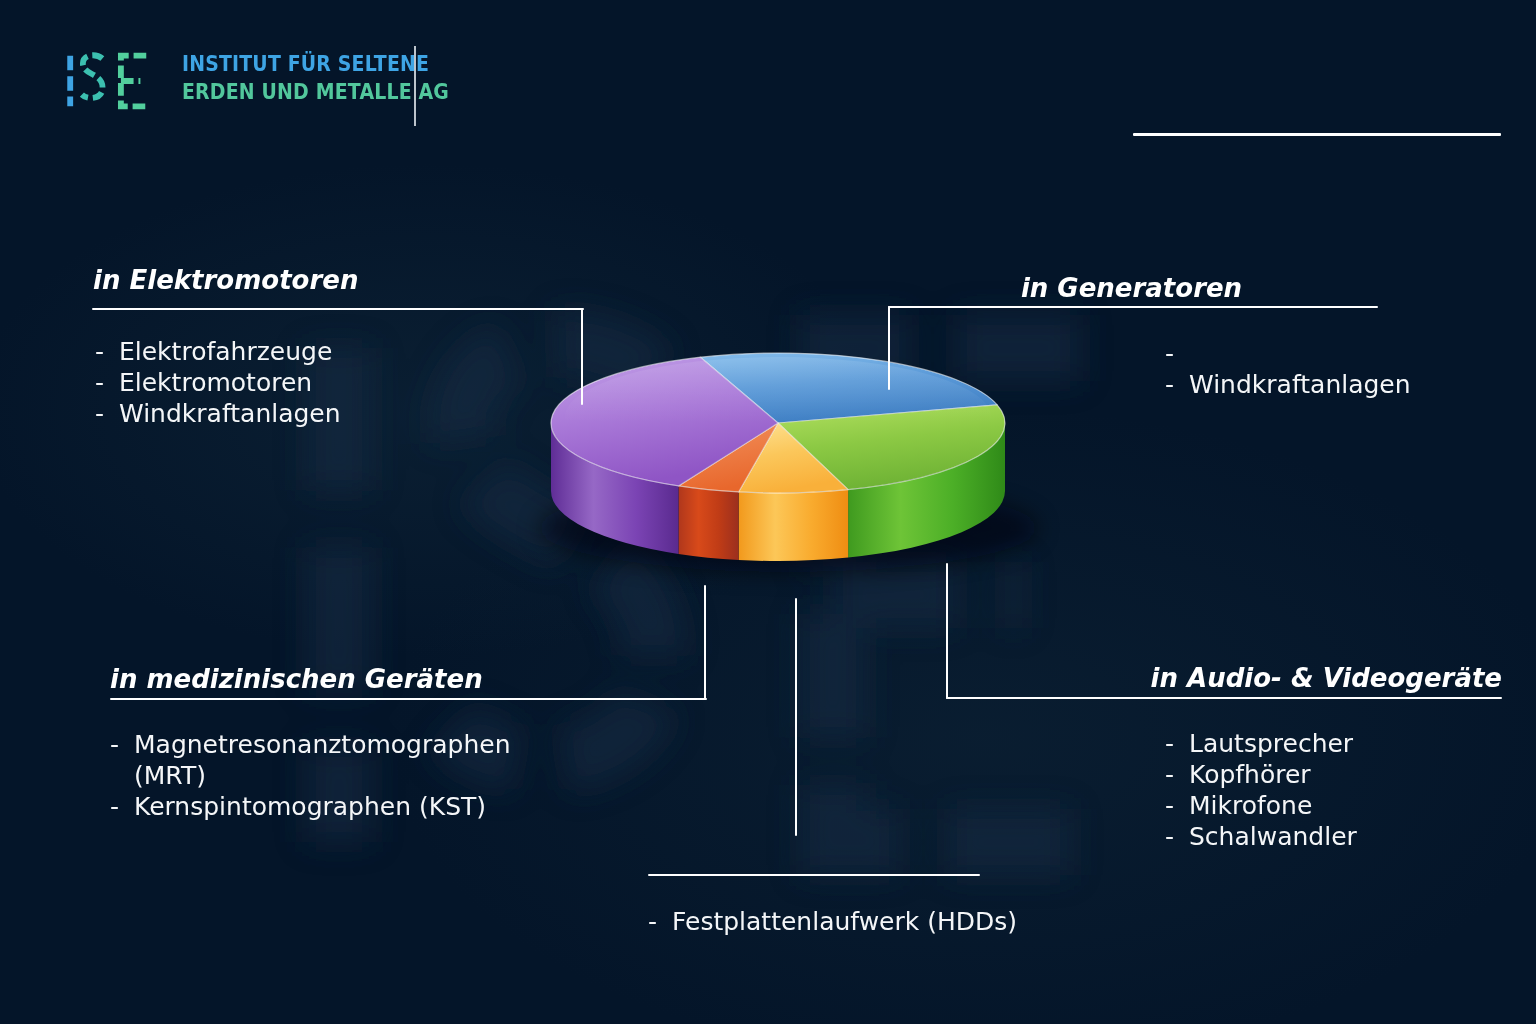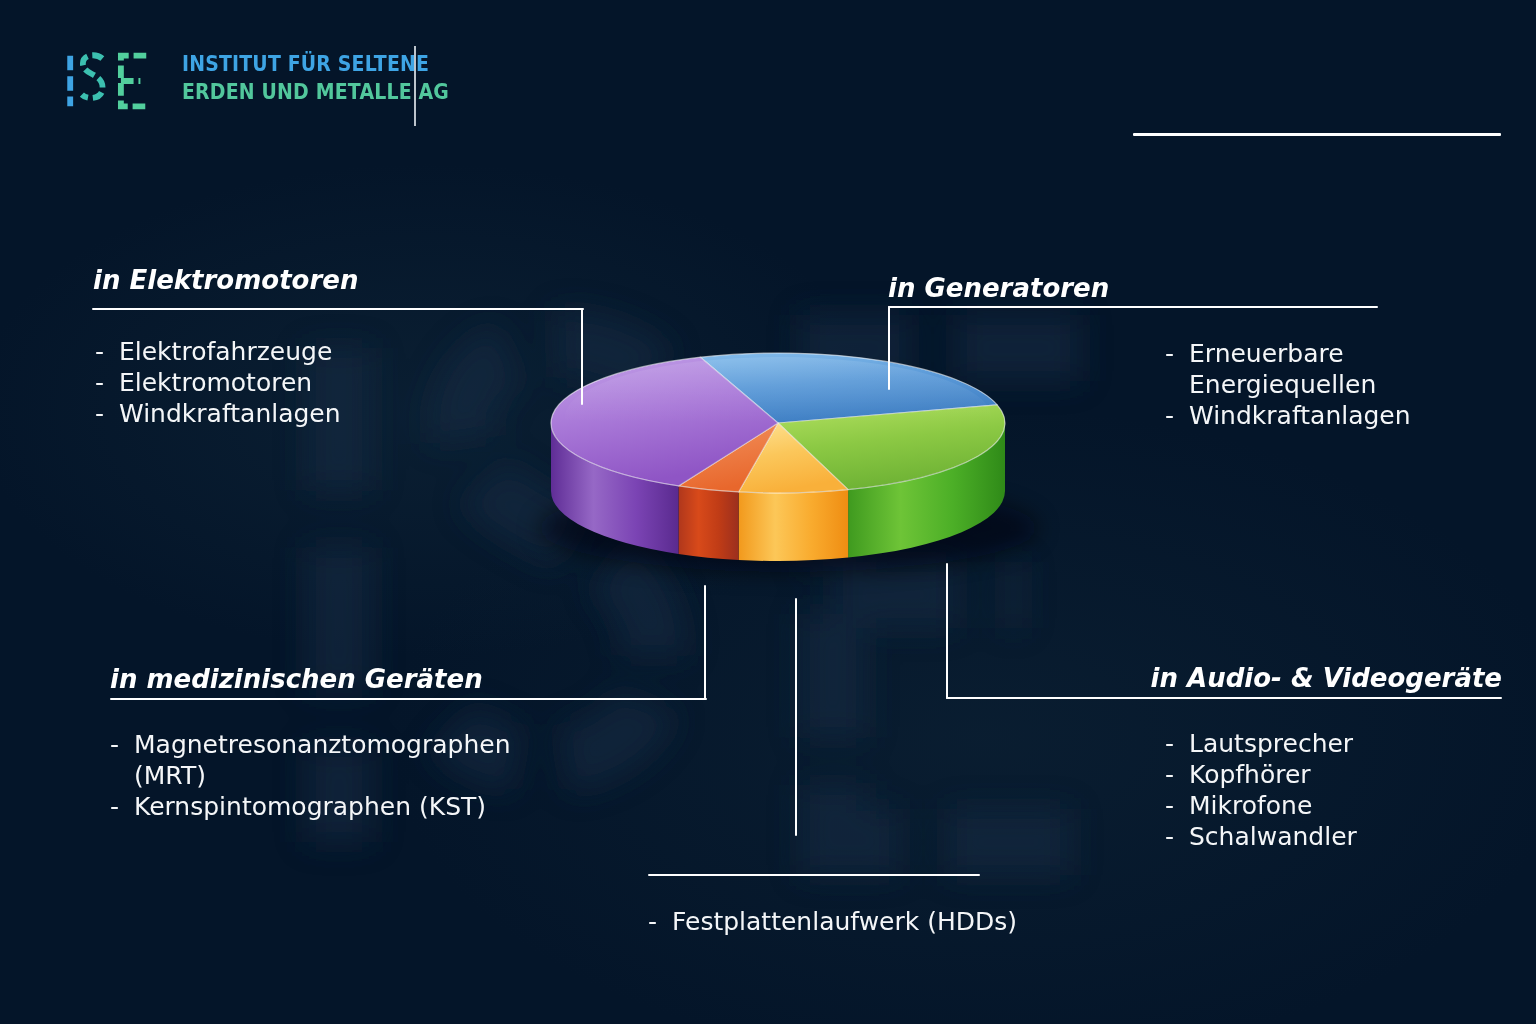--- a/index.html
+++ b/index.html
@@ -34,21 +34,21 @@
   .co-h{position:absolute;margin:0;font-style:italic;font-weight:bold;
     font-size:26px;line-height:31px;color:#ffffff;white-space:nowrap;}
   .co-list{position:absolute;margin:0;padding:0;list-style:none;
     font-size:25px;line-height:31px;color:#f4f6f8;}
   .co-list li{display:flex;}
   .co-list .dash{flex:none;width:24px;}
   .co-list .txt{flex:1;}
 
   .h-tl{left:93px;top:265px;}
   .ul-tl{left:95px;top:336px;width:340px;}
-  .h-tr{left:888px;top:273px;width:487px;text-align:left;}
+  .h-tr{left:888px;top:273px;width:487px;text-align:center;}
   .ul-tr{left:1165px;top:338px;width:228px;}
   .h-bl{left:110px;top:664px;}
   .ul-bl{left:110px;top:729px;width:430px;}
   .h-bc{left:648px;top:840px;}
   .ul-bc{left:648px;top:906px;width:440px;}
   .h-br{left:946px;top:663px;width:556px;text-align:right;}
   .ul-br{left:1165px;top:728px;width:350px;}
 
   
   .ln-title{left:1133px;top:133px;width:368px;height:3px;}
@@ -207,21 +207,20 @@
       <li>
         <span class="dash">-</span>
         <span class="txt">Windkraftanlagen</span>
       </li>
     </ul>
 
   <h2 class="co-h h-tr">in Generatoren</h2>
   <ul class="co-list ul-tr">
       <li>
         <span class="dash">-</span>
-        <span class="txt">Erneuerbare Energiequellen</span>
       </li>
       <li>
         <span class="dash">-</span>
         <span class="txt">Windkraftanlagen</span>
       </li>
     </ul>
 
   <h2 class="co-h h-bl">in medizinischen Geräten</h2>
   <ul class="co-list ul-bl">
       <li>

